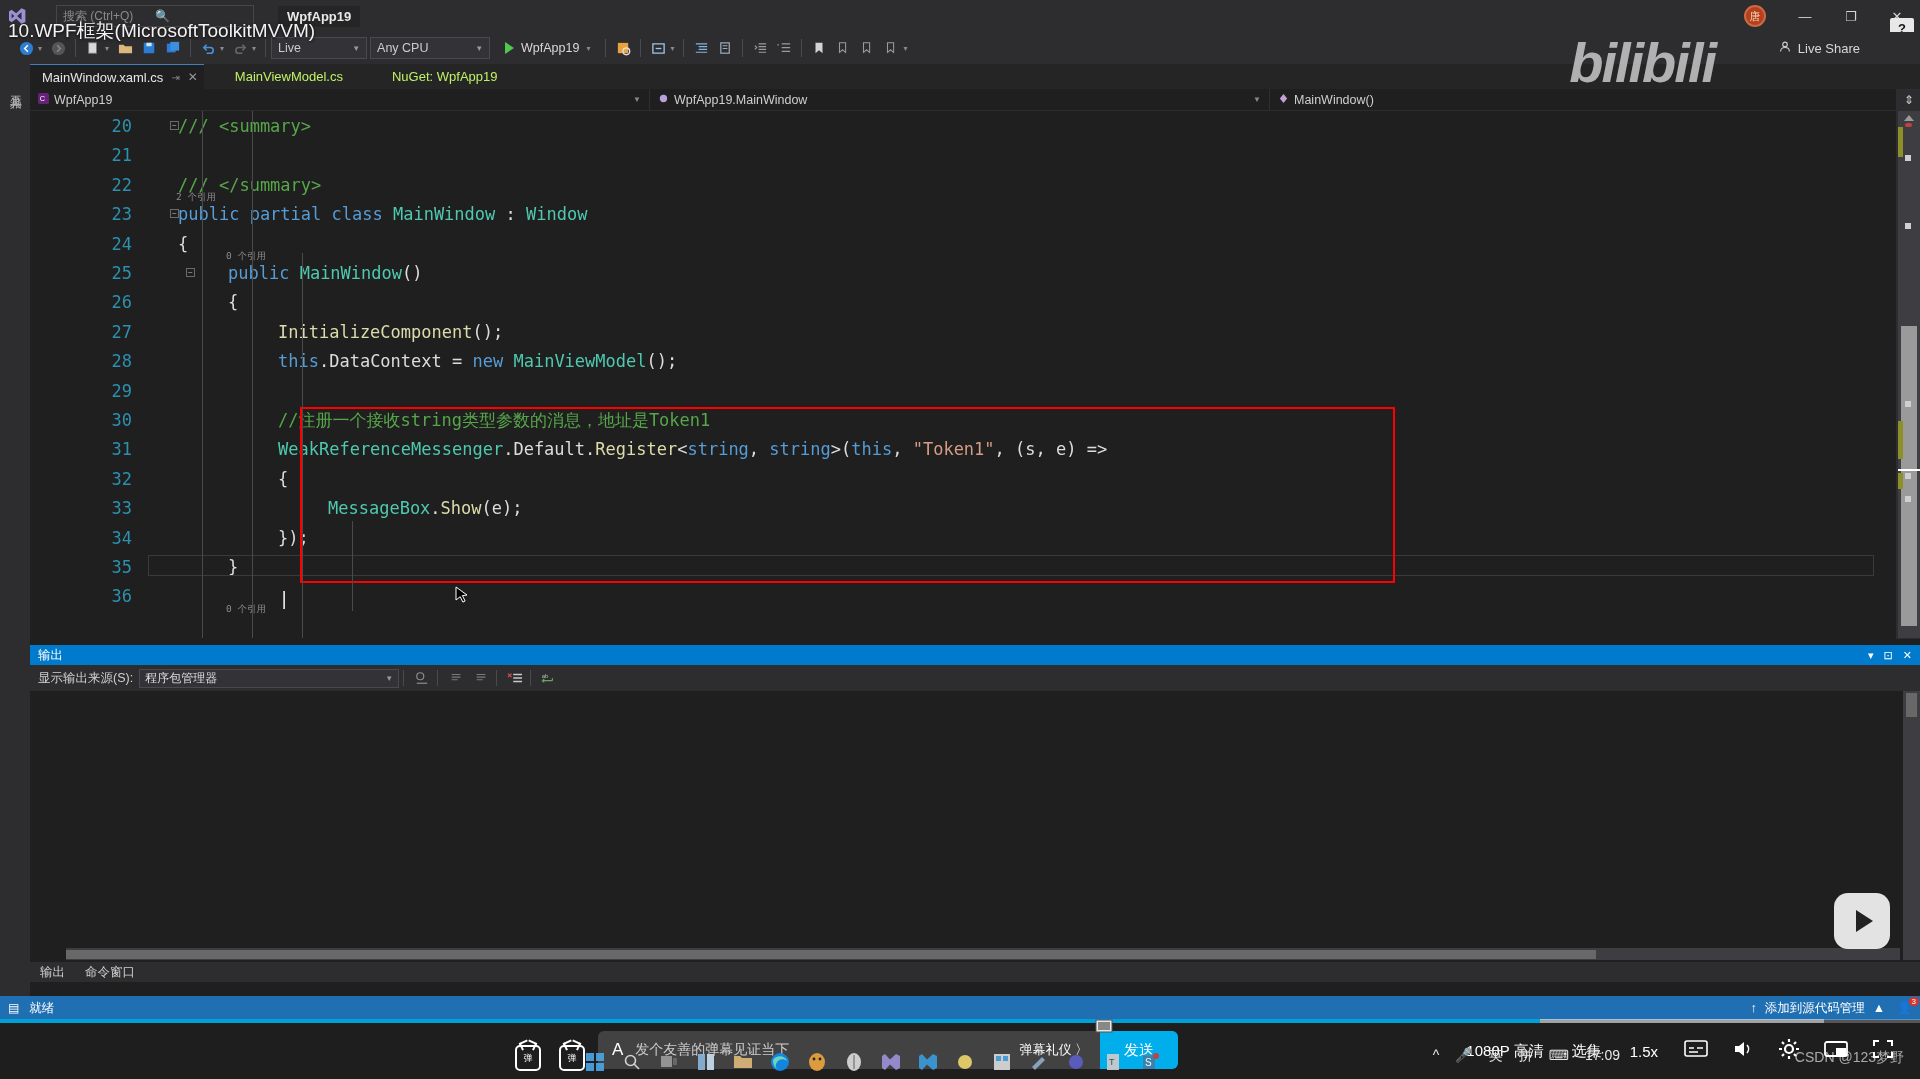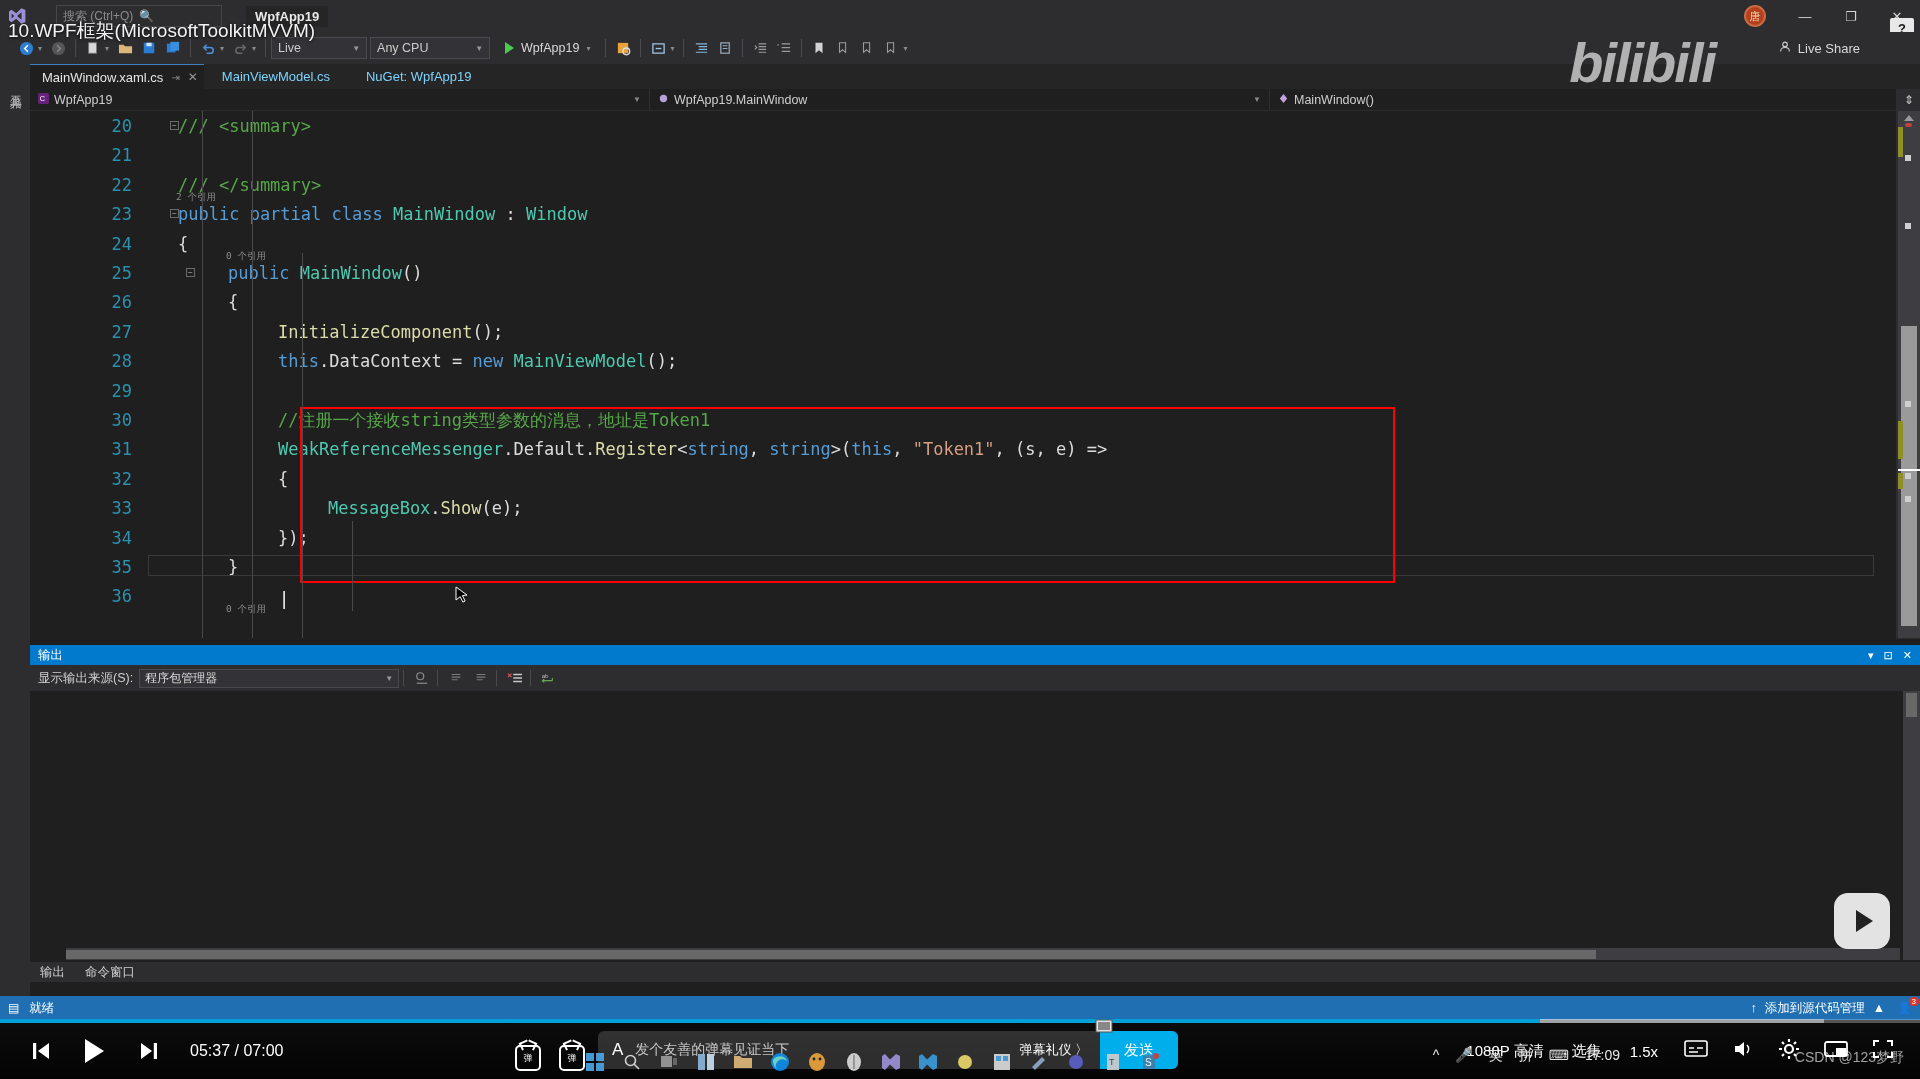--- a/index.html
+++ b/index.html
@@ -13,21 +13,21 @@
   
   .vs-window { position: absolute; left: 0; top: 0; width: 1920px; height: 1020px; background: #1f1f1f; }
 
   
   .titlebar { position: absolute; left: 0; top: 0; width: 1920px; height: 32px;
     background: #2d2d30; display: flex; align-items: center; }
   .vs-logo { width: 34px; height: 32px; display: flex; align-items: center; justify-content: center;
     color: #c5c5c5; font-size: 17px; }
   .menu { display: flex; align-items: center; height: 32px; }
   .menu-item { color: #d0d0d0; font-size: 13.5px; padding: 0 10px; line-height: 32px; white-space: nowrap; }
-  .searchbox { margin-left: 22px; width: 166px; height: 22px; background: #2d2d30;
+  .searchbox { margin-left: 22px; width: 198px; height: 22px; background: #2d2d30;
     border: 1px solid #464649; display: flex; align-items: center; padding: 0 6px; }
   .searchbox span { color: #8a8a8a; font-size: 12px; flex: 1; }
   .searchbox .mag { color: #b0b0b0; font-size: 12px; }
   .proj-chip { margin-left: 24px; color: #e8e8e8; font-size: 13px; font-weight: bold;
     background: #252526; padding: 3px 9px; }
 
   .tb-right { position: absolute; right: 0; top: 0; height: 32px; display: flex; align-items: center; }
   .stamp { width: 22px; height: 22px; border-radius: 50%; background: #b5401f;
     color: #f4d9b0; font-size: 11px; display: flex; align-items: center; justify-content: center;
     margin-right: 16px; border: 2px solid #c96a42; }
@@ -58,28 +58,28 @@
     text-shadow: 0 1px 3px rgba(0,0,0,.9); z-index: 40; white-space: nowrap; }
   .brand-cn { position: absolute; right: 345px; top: 38px; color: #b6b6b6; font-size: 40px;
     font-weight: bold; letter-spacing: 3px; opacity: .92; z-index: 35; white-space: nowrap; }
   .brand-bili { position: absolute; right: 205px; top: 30px; color: #c9c9c9; font-size: 56px;
     font-weight: bold; font-style: italic; letter-spacing: -2px; opacity: .85; z-index: 35; }
   .liveshare { position: absolute; right: 60px; top: 40px; color: #d8d8d8; font-size: 13px;
     z-index: 36; display: flex; align-items: center; gap: 6px; }
 
   
   .tabstrip { position: absolute; left: 30px; top: 64px; width: 1890px; height: 25px;
-    background: #252526; display: flex; align-items: flex-end; }
+    background: #252526; display: flex; align-items: flex-end; gap: 13px; }
   .tab { height: 25px; display: flex; align-items: center; padding: 0 6px 0 12px;
     font-size: 13px; color: #b4b4b4; }
   .tab.active { background: #1f1f1f; color: #e6e6e6; border-top: 1px solid #3f7fbf; }
   .tab .pin { color: #888; font-size: 10px; margin-left: 8px; }
   .tab .x { color: #999; font-size: 12px; margin-left: 8px; }
   .tab-plain { height: 25px; display: flex; align-items: center; padding: 0 18px;
-    font-size: 13px; color: #7dd3fc; }
+    font-size: 13px; color: #bef264; }
 
   
   .lefttab { position: absolute; left: 0; top: 64px; width: 30px; height: 956px; background: #2d2d30; }
   .lefttab span { position: absolute; left: 7px; top: 22px; writing-mode: vertical-rl;
     color: #b0b0b0; font-size: 12px; letter-spacing: 1px; }
   .righttab { position: absolute; right: 0; top: 89px; width: 24px; height: 550px; background: #2d2d30; }
   .righttab span { position: absolute; left: 5px; top: 20px; writing-mode: vertical-rl;
     color: #b0b0b0; font-size: 12px; letter-spacing: 1px; }
 
   
@@ -593,46 +593,20 @@
     <div class="fill" id="fillbar" style="width: 80.2%;"></div>
   </div>
 
   <div class="screenshot-ic">
     <svg width="18" height="16" viewBox="0 0 18 16">
         <rect x="1" y="3" width="16" height="12" fill="#e6e6e6" stroke="#555"></rect>
         <rect x="3" y="5" width="12" height="8" fill="#888"></rect>
       </svg>
   </div>
 
-  <div class="playerbar">
-    <div class="pb-ic pb-prev">
-      <span class="skipic">
-        <svg width="22" height="22" viewBox="0 0 22 22">
-            <rect x="3" y="3" width="3.2" height="16" fill="#fff"></rect>
-            <path d="M19 3v16L8 11z" fill="#fff"></path>
-          </svg>
-      </span>
-    </div>
-    <div class="pb-ic pb-play">
-      <span class="tri"></span>
-    </div>
-    <div class="pb-ic pb-next">
-      <span class="skipic">
-        <svg width="22" height="22" viewBox="0 0 22 22">
-            <rect x="15.8" y="3" width="3.2" height="16" fill="#fff"></rect>
-            <path d="M3 3v16l11-8z" fill="#fff"></path>
-          </svg>
-      </span>
-    </div>
-    <div class="pb-time">
-      <span>05:37</span>
-      <span> / </span>
-      <span>07:00</span>
-    </div>
-  </div>
 
   <div class="dm-icons">
     <div class="dm-ic">弹</div>
     <div class="dm-ic">弹</div>
   </div>
 
   <div class="dm-input">
     <span class="aic">A</span>
     <span class="ph">发个友善的弹幕见证当下</span>
     <span class="gift">弹幕礼仪 〉</span>

